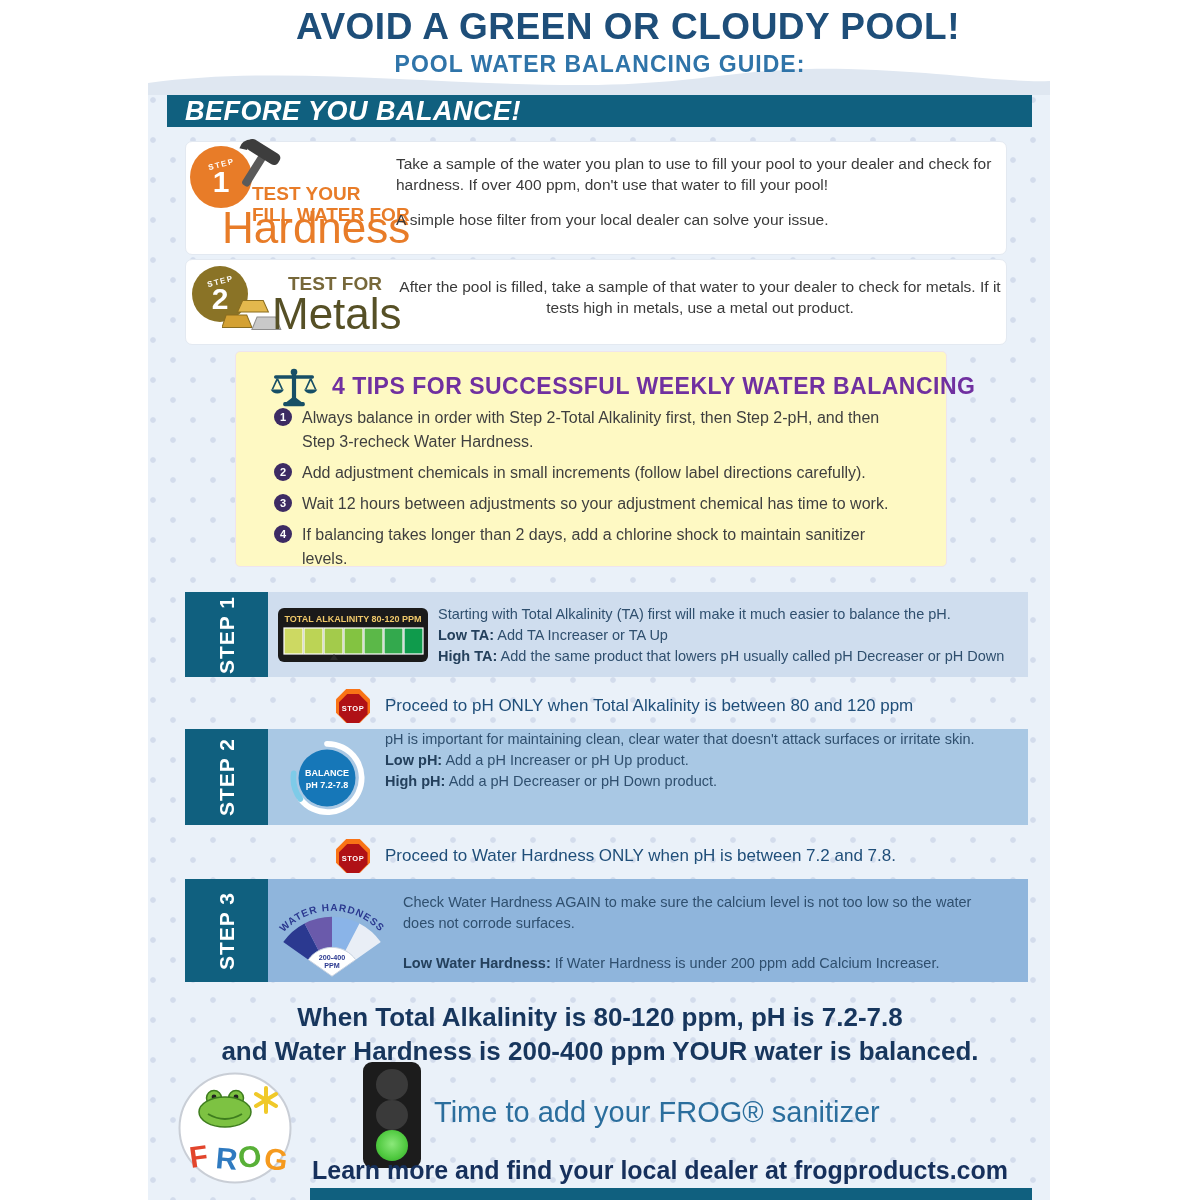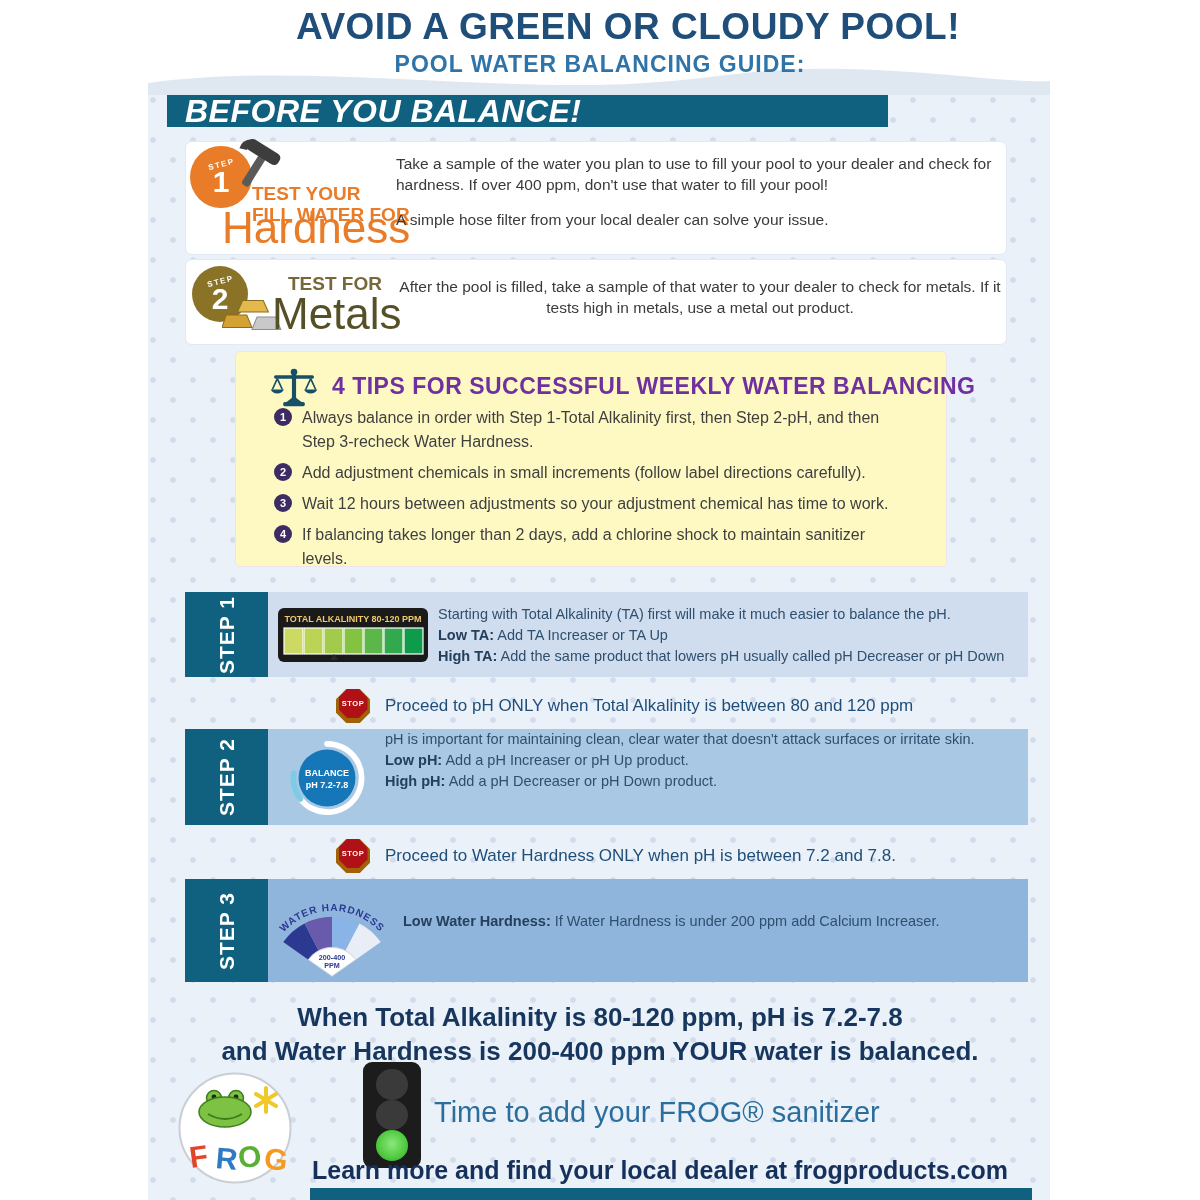--- a/index.html
+++ b/index.html
@@ -18,22 +18,22 @@
       radial-gradient(circle at 5px 5px,#d3dcec 2.4px,rgba(0,0,0,0) 3.2px);
     background-size:40px 40px;background-position:0 0,20px 20px;
   }
   .wave-strip{left:148px;top:56px;width:902px;height:39px;}
 
   .main-title{left:0;top:6px;width:1200px;text-align:center;
     font-size:37px;font-weight:bold;color:#1e4e79;letter-spacing:.5px;padding-left:28px;}
   .sub-title{left:0;top:51px;width:1200px;text-align:center;
     font-size:23px;font-weight:bold;color:#2f74a9;letter-spacing:1px;}
 
-  .banner{left:167px;top:95px;width:721px;height:32px;background:#10607f;
-    color:#fff;font-size:32px;font-weight:bold;font-style:italic;
+  .banner{left:167px;top:95px;width:865px;height:32px;background:#10607f;
+    color:#fff;font-size:27px;font-weight:bold;font-style:italic;
     line-height:32px;padding-left:18px;box-sizing:border-box;letter-spacing:.5px;}
 
   
   .card{background:#fff;border-radius:7px;border:1px solid #e3e9f1;}
   .card1{left:185px;top:141px;width:820px;height:112px;}
   .card2{left:185px;top:259px;width:820px;height:84px;}
 
   .badge{border-radius:50%;color:#fff;display:flex;flex-direction:column;
     align-items:center;justify-content:center;}
   .badge .b-top{font-size:8px;font-weight:bold;letter-spacing:1.5px;transform:rotate(-14deg);}
@@ -68,23 +68,23 @@
   .band-label span{position:absolute;left:50%;top:50%;transform:translate(-50%,-50%) rotate(-90deg);
     color:#fff;font-weight:bold;font-size:21px;letter-spacing:1px;white-space:nowrap;}
   .band-text{font-size:14.5px;color:#2f4f6e;line-height:21px;}
   .band-text .bline{white-space:nowrap;}
   .bld{font-weight:bold;color:#24405c;}
 
   
   .stop-row{height:34px;display:flex;align-items:center;}
   .stop1{left:336px;top:689px;}
   .stop2{left:336px;top:839px;}
-  .oct-outer{width:34px;height:34px;background:#a16207;
+  .oct-outer{width:34px;height:34px;background:#f97316;
     clip-path:polygon(30% 0,70% 0,100% 30%,100% 70%,70% 100%,30% 100%,0 70%,0 30%);
-    display:flex;align-items:flex-start;justify-content:center;flex:0 0 34px;}
+    display:flex;align-items:flex-end;justify-content:center;flex:0 0 34px;}
   .oct-inner{width:29px;height:29px;background:#b01116;
     clip-path:polygon(30% 0,70% 0,100% 30%,100% 70%,70% 100%,30% 100%,0 70%,0 30%);
     color:#fff;font-size:7.5px;font-weight:bold;display:flex;align-items:center;justify-content:center;letter-spacing:.5px;}
   .stop-text{margin-left:15px;font-size:17px;color:#1f4e79;white-space:nowrap;}
 
   
   .summary1{left:0;top:1002px;width:1200px;text-align:center;font-size:26px;
     font-weight:bold;color:#17365d;white-space:nowrap;}
   .summary2{left:0;top:1036px;width:1200px;text-align:center;font-size:26px;
     font-weight:bold;color:#17365d;white-space:nowrap;}
@@ -165,21 +165,21 @@
       <path d="M50 17 L44 30 M50 17 L56 30" fill="none" stroke-width="2"></path>
       <path d="M42 30 A 9 9 0 0 0 58 30 Z" stroke="none"></path>
       <polygon points="30,38 21,45 39,45" stroke="none"></polygon>
       <rect x="17" y="45" width="26" height="5" rx="2" stroke="none"></rect>
     </g>
   </svg>
   <div class="abs tips-title">4 TIPS FOR SUCCESSFUL WEEKLY WATER BALANCING</div>
   <div class="abs tips-list">
     <div class="tip">
       <span class="tip-num">1</span>
-      <span class="tip-text">Always balance in order with Step 1-Total Alkalinity first, then Step 2-pH, and then Step 3-recheck Water Hardness.</span>
+      <span class="tip-text">Always balance in order with Step 2-Total Alkalinity first, then Step 2-pH, and then Step 3-recheck Water Hardness.</span>
     </div>
     <div class="tip">
       <span class="tip-num">2</span>
       <span class="tip-text">Add adjustment chemicals in small increments (follow label directions carefully).</span>
     </div>
     <div class="tip">
       <span class="tip-num">3</span>
       <span class="tip-text">Wait 12 hours between adjustments so your adjustment chemical has time to work.</span>
     </div>
     <div class="tip">
@@ -259,20 +259,21 @@
     <path d="M 60 65 L 60 33 A 62 62 0 0 1 88.6 40.0 L 73.9 68.4 A 30 30 0 0 0 60 65 Z" fill="#8ab4e8"></path>
     <path d="M 73.9 68.4 L 88.6 40.0 A 62 62 0 0 1 110.8 59.4 L 84.6 77.8 A 30 30 0 0 0 73.9 68.4 Z" fill="#e9eef6"></path>
     <path d="M 60 95 L 35.4 77.8 A 30 30 0 0 1 84.6 77.8 Z" fill="#ffffff" stroke="#c9d2e0" stroke-width="1"></path>
     <text font-size="10.5" font-weight="bold" fill="#2b3990" letter-spacing="1">
       <textPath href="#wh-arc" startOffset="50%" text-anchor="middle">WATER HARDNESS</textPath>
     </text>
     <text x="60" y="78" text-anchor="middle" font-size="7.5" font-weight="bold" fill="#2b3990">200-400</text>
     <text x="60" y="86" text-anchor="middle" font-size="7.5" font-weight="bold" fill="#2b3990">PPM</text>
   </svg>
   <div class="abs band-text" style="left:218px;top:13px;width:600px;">
+    <div style="width:590px;">Check Water Hardness AGAIN to make sure the calcium level is not too low so the water does not corrode surfaces.</div>
     <div class="bline" style="margin-top:19px;"><span class="bld">Low Water Hardness:</span><span> If Water Hardness is under 200 ppm add Calcium Increaser.</span></div>
   </div>
 </div>
 
 <div class="abs summary1">When Total Alkalinity is 80-120 ppm, pH is 7.2-7.8</div>
 <div class="abs summary2">and Water Hardness is 200-400 ppm YOUR water is balanced.</div>
 
 <svg class="abs frog-logo" viewBox="0 0 114 112">
   <ellipse cx="57" cy="56" rx="55.5" ry="54.5" fill="#ffffff" stroke="#c9ced6" stroke-width="2"></ellipse>
   <g>

